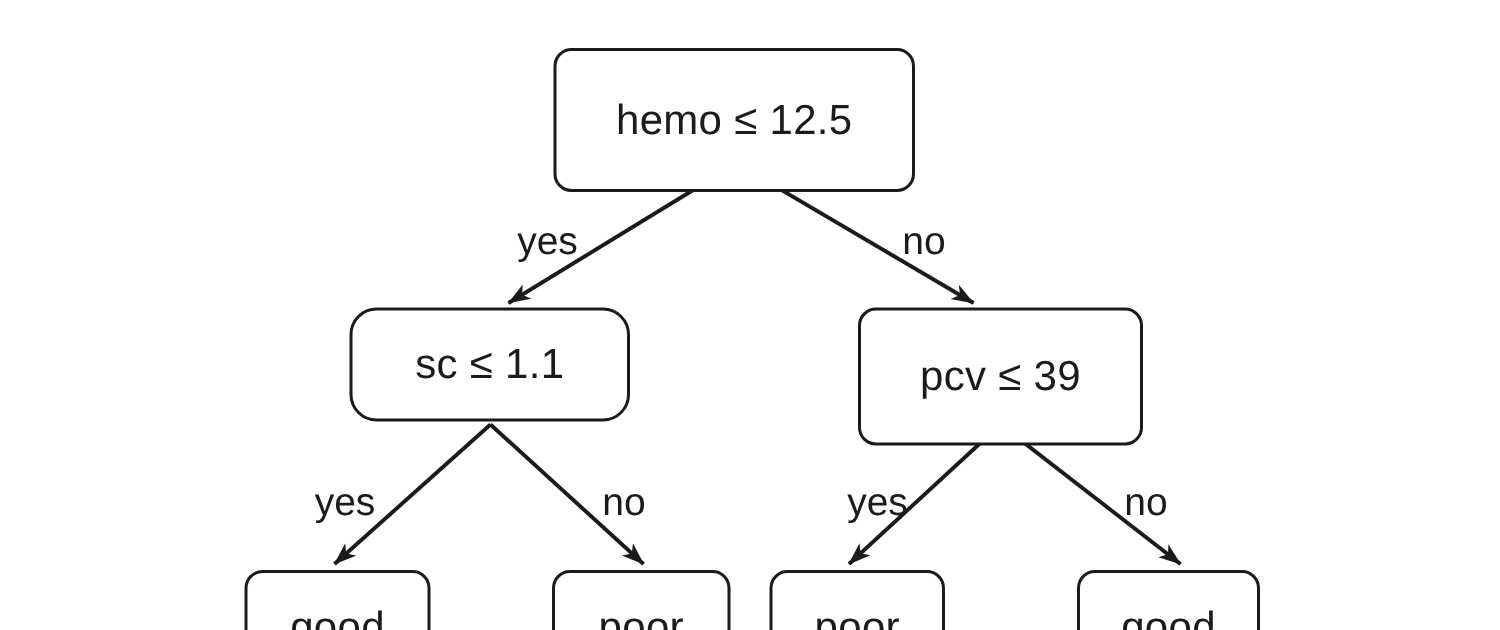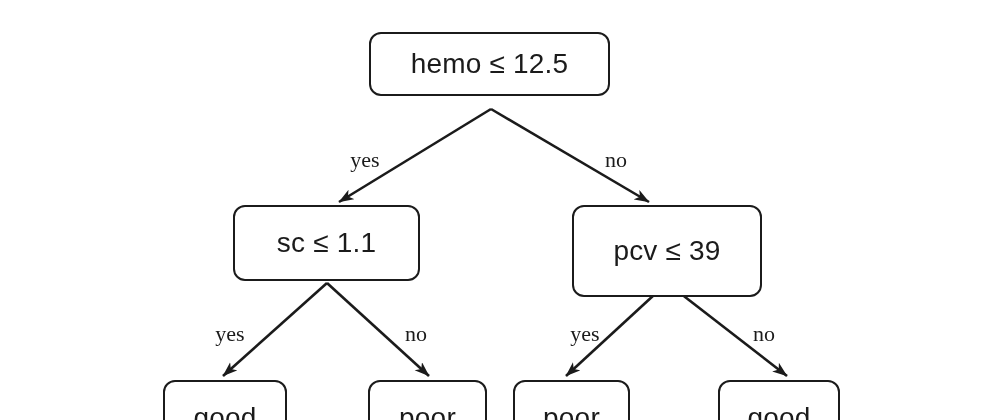--- a/index.html
+++ b/index.html
@@ -34,35 +34,34 @@
     border: 2.6px solid var(--stroke, #1b1b1b);
     border-radius: 12px;
     display: flex;
     align-items: center;
     justify-content: center;
     color: var(--text, #1b1b1b);
     font-size: 28px;
     letter-spacing: 0.2px;
     white-space: nowrap;
   }
-  #n-root  { left: 369px; top: 32px;  width: 241px; height: 64px; }
-  #n-sc    { left: 233px; top: 205px; width: 187px; height: 76px; }
+  #n-root  { left: 369px; top: 32px;  width: 241px; height: 96px; }
+  #n-sc    { left: 233px; top: 205px; width: 187px; height: 76px; border-radius: 18px; }
   #n-pcv   { left: 572px; top: 205px; width: 190px; height: 92px; }
   #n-leaf1 { left: 163px; top: 380px; width: 124px; height: 76px; }
   #n-leaf2 { left: 368px; top: 380px; width: 119px; height: 76px; }
   #n-leaf3 { left: 513px; top: 380px; width: 117px; height: 76px; }
   #n-leaf4 { left: 718px; top: 380px; width: 122px; height: 76px; }
   .edge-label {
     position: absolute;
     transform: translate(-50%, -50%);
     color: var(--text, #1b1b1b);
-    font-size: 22px;
+    font-size: 26px;
     line-height: 1;
     white-space: nowrap;
-    font-family: Liberation Serif, serif;
   }
   #el-root-left   { left: 365px; top: 160px; }
   #el-root-right  { left: 616px; top: 160px; }
   #el-sc-left     { left: 230px; top: 334px; }
   #el-sc-right    { left: 416px; top: 334px; }
   #el-pcv-left    { left: 585px; top: 334px; }
   #el-pcv-right   { left: 764px; top: 334px; }
 </style>
 </head>
 <body>

